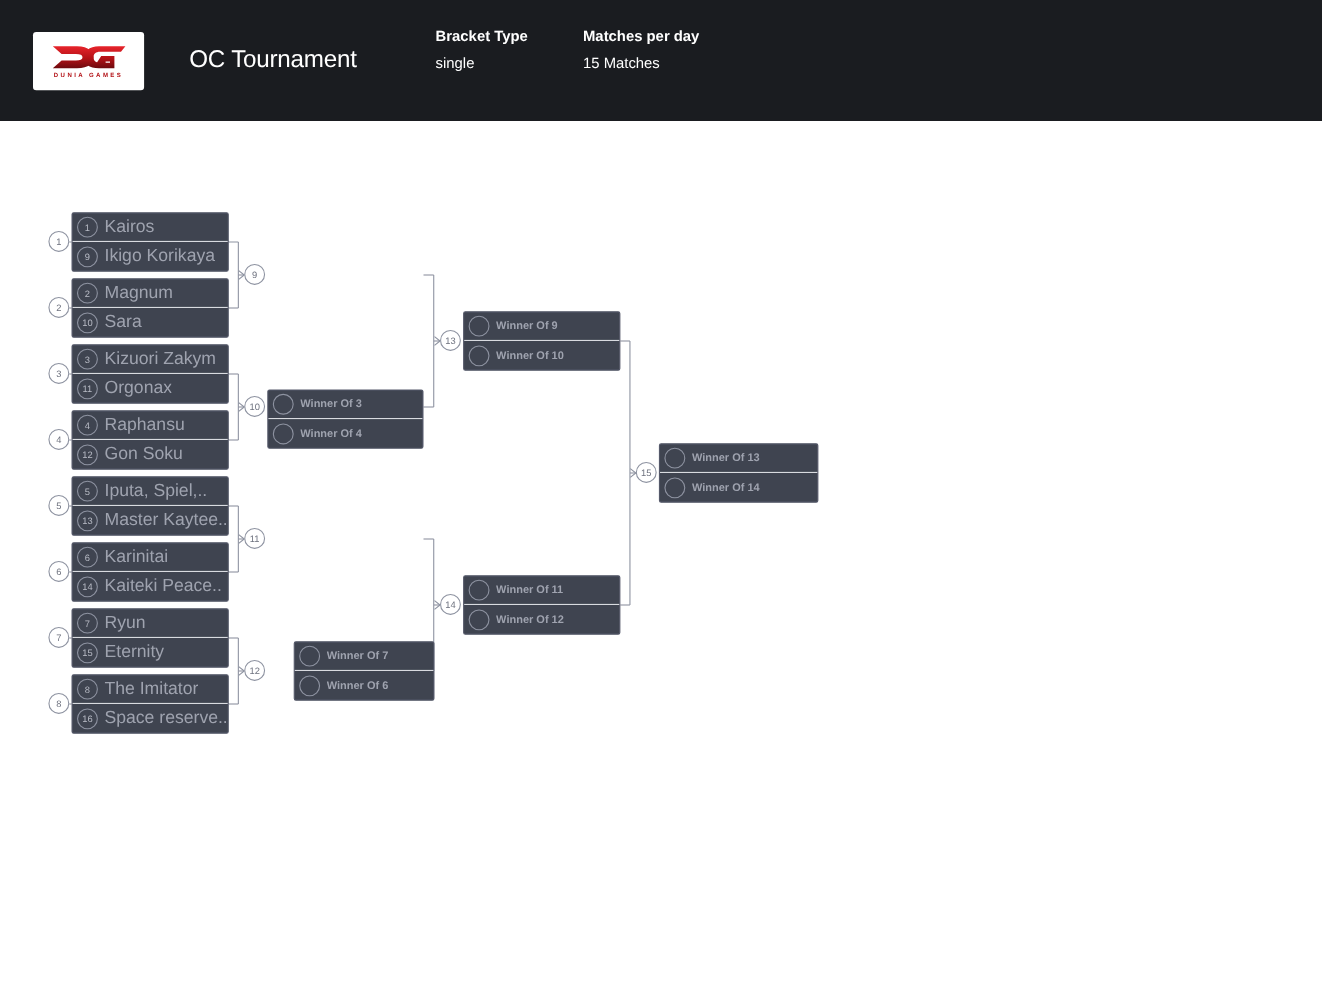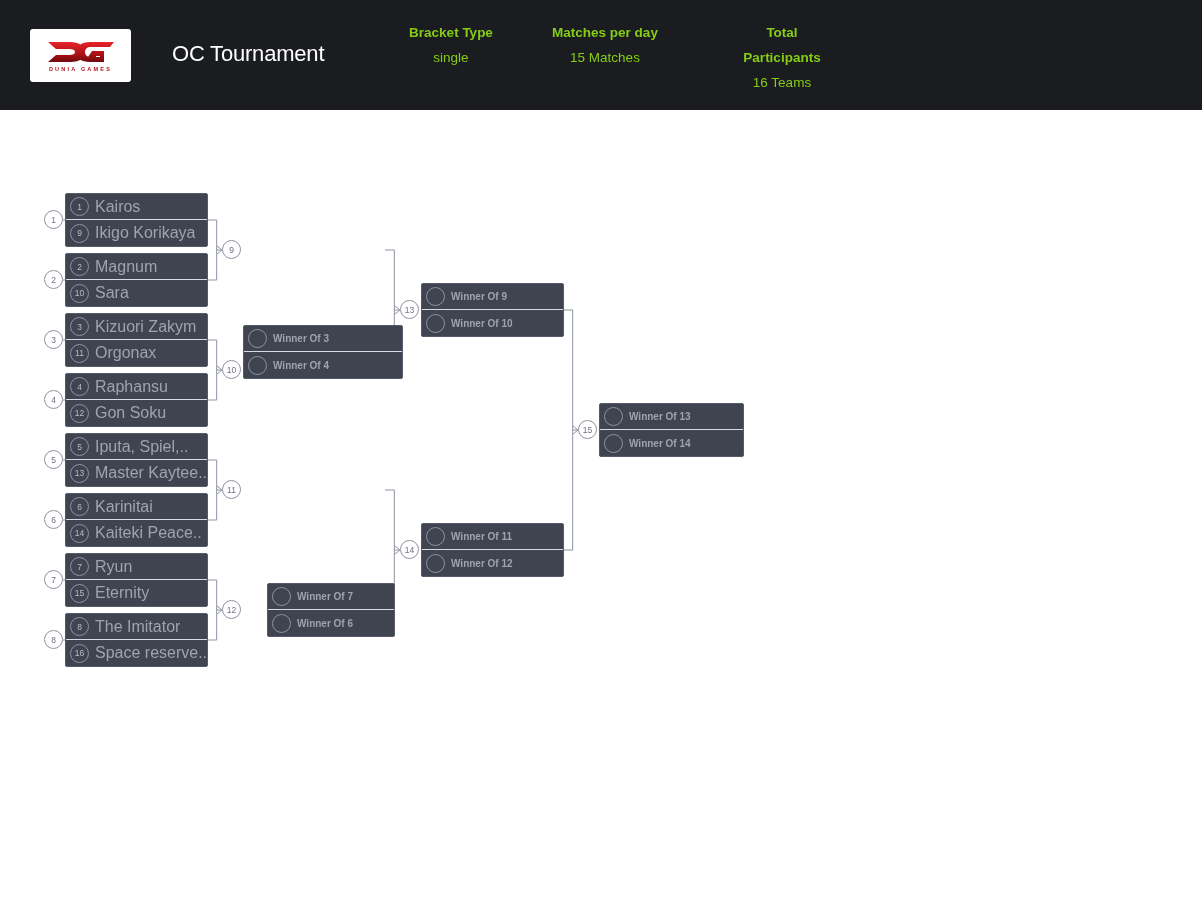--- a/index.html
+++ b/index.html
@@ -37,24 +37,23 @@
   }
   #tournament-title {
     position: absolute; left: 172px; top: 41px;
     font-size: 22px;
     color: #ffffff;
     letter-spacing: -0.2px;
     white-space: nowrap;
   }
   .meta-col {
     position: absolute;
-    color: #84cc16;
+    color: #ffffff;
     font-size: 13.5px;
     line-height: 25px;
-    text-align: center;
   }
   .meta-label { font-weight: bold; display: block; }
   .meta-value { display: block; font-weight: normal; }
   #meta-bracket { left: 396px; top: 20px; width: 110px; }
   #meta-perday  { left: 530px; top: 20px; width: 150px; }
   #meta-total   { left: 732px; top: 20px; width: 100px; }
 
   
   #bracket {
     position: absolute; left: 0; top: 110px;
@@ -138,24 +137,20 @@
   <div class="meta-col" id="meta-bracket">
     <span class="meta-label">Bracket Type</span>
     <span class="meta-value">single</span>
   </div>
 
   <div class="meta-col" id="meta-perday">
     <span class="meta-label">Matches per day</span>
     <span class="meta-value">15 Matches</span>
   </div>
 
-  <div class="meta-col" id="meta-total">
-    <span class="meta-label">Total Participants</span>
-    <span class="meta-value">16 Teams</span>
-  </div>
 </div>
 
 <div id="bracket">
   <svg id="lines">
       <line x1="208" y1="110" x2="216.68" y2="110" stroke="#8e93a1" stroke-width="1"></line>
       <line x1="208" y1="170" x2="216.68" y2="170" stroke="#8e93a1" stroke-width="1"></line>
       <line x1="216.68" y1="110" x2="216.68" y2="170" stroke="#8e93a1" stroke-width="1"></line>
       <line x1="216.68" y1="140" x2="222" y2="140" stroke="#8e93a1" stroke-width="1"></line>
       <line x1="222" y1="140" x2="217" y2="136" stroke="#8e93a1" stroke-width="1"></line>
       <line x1="222" y1="140" x2="217" y2="144" stroke="#8e93a1" stroke-width="1"></line>
@@ -287,21 +282,21 @@
         <div class="seed">8</div>
         <div class="pname">The Imitator</div>
       </div>
       <div class="slot bottom">
         <div class="seed">16</div>
         <div class="pname">Space reserve..</div>
       </div>
     </div>
     <div class="mnum" style="left: 44px; top: 520px;">8</div>
     <div class="mnum" style="left: 222px; top: 130px;">9</div>
-    <div class="match" style="left: 243px; top: 215px; width: 160px;">
+    <div class="match" style="left: 243px; top: 244px; width: 142px;">
       <div class="slot top">
         <div class="seed"></div>
         <div class="pname winner">Winner Of 3</div>
       </div>
       <div class="slot bottom">
         <div class="seed"></div>
         <div class="pname winner">Winner Of 4</div>
       </div>
     </div>
     <div class="mnum" style="left: 222px; top: 250px;">10</div>

